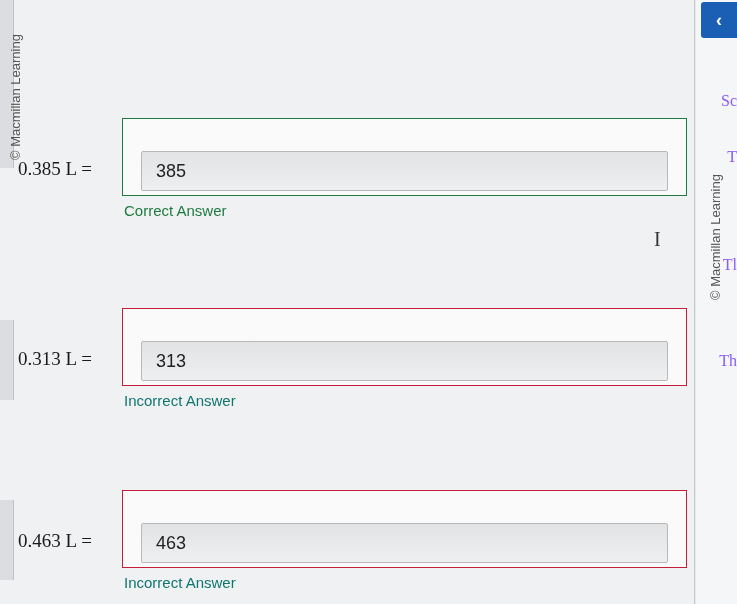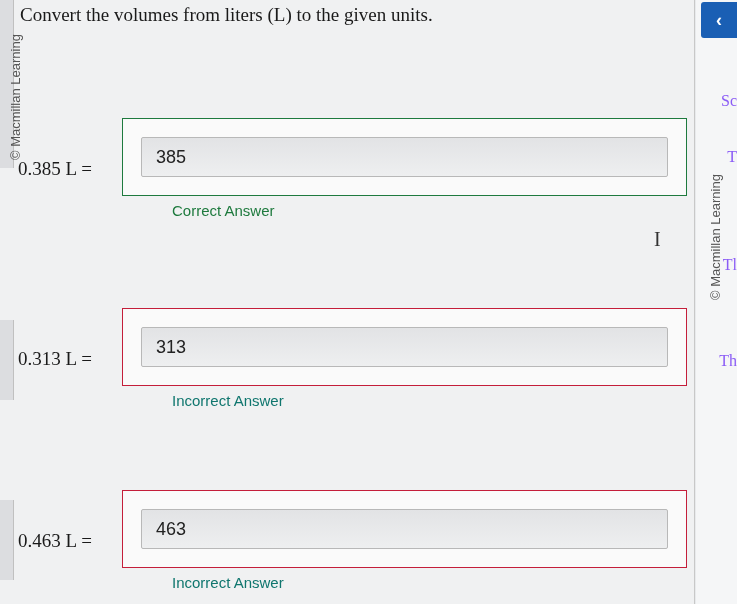--- a/index.html
+++ b/index.html
@@ -80,21 +80,21 @@
       text-align: right;
     }
     .answer-box {
       position: absolute;
       left: 122px;
       top: 0;
       width: 565px;
       height: 78px;
       border: 1px solid;
       background: #fafafa;
-      padding: 18px 18px;
+      padding: 32px 18px;
     }
     .answer-box.correct {
       border-color: #1e7a3e;
     }
     .answer-box.incorrect {
       border-color: #c41e3a;
     }
     .answer-input {
       width: 100%;
       height: 40px;
@@ -105,21 +105,20 @@
       font-size: 18px;
       color: #222;
       font-family: Arial, sans-serif;
     }
     .feedback {
       position: absolute;
       left: 124px;
       top: 84px;
       font-size: 15px;
       font-family: Arial, sans-serif;
-      margin-left: 48px;
     }
     .feedback.correct { color: #1e7a3e; }
     .feedback.incorrect { color: #0f766e; }
     .back-btn {
       position: absolute;
       top: 2px;
       right: 0;
       width: 36px;
       height: 36px;
       background: #1a5fb4;
@@ -164,21 +163,20 @@
     .leb3 { top: 500px; height: 80px; }
   </style>
 </head>
 <body>
 
 <div class="main-panel">
   <div class="left-edge-blocks leb1"></div>
   <div class="left-edge-blocks leb2"></div>
   <div class="left-edge-blocks leb3"></div>
 
-  <div class="instruction">Convert the volumes from liters (L) to the given units.</div>
 
   <div class="copyright-left">© Macmillan Learning</div>
 
   <div class="question-row row1">
     <div class="label">0.385 L =</div>
     <div class="answer-box correct">
       <input class="answer-input" value="385" style="">
     </div>
     <div class="feedback correct">Correct Answer</div>
   </div>

